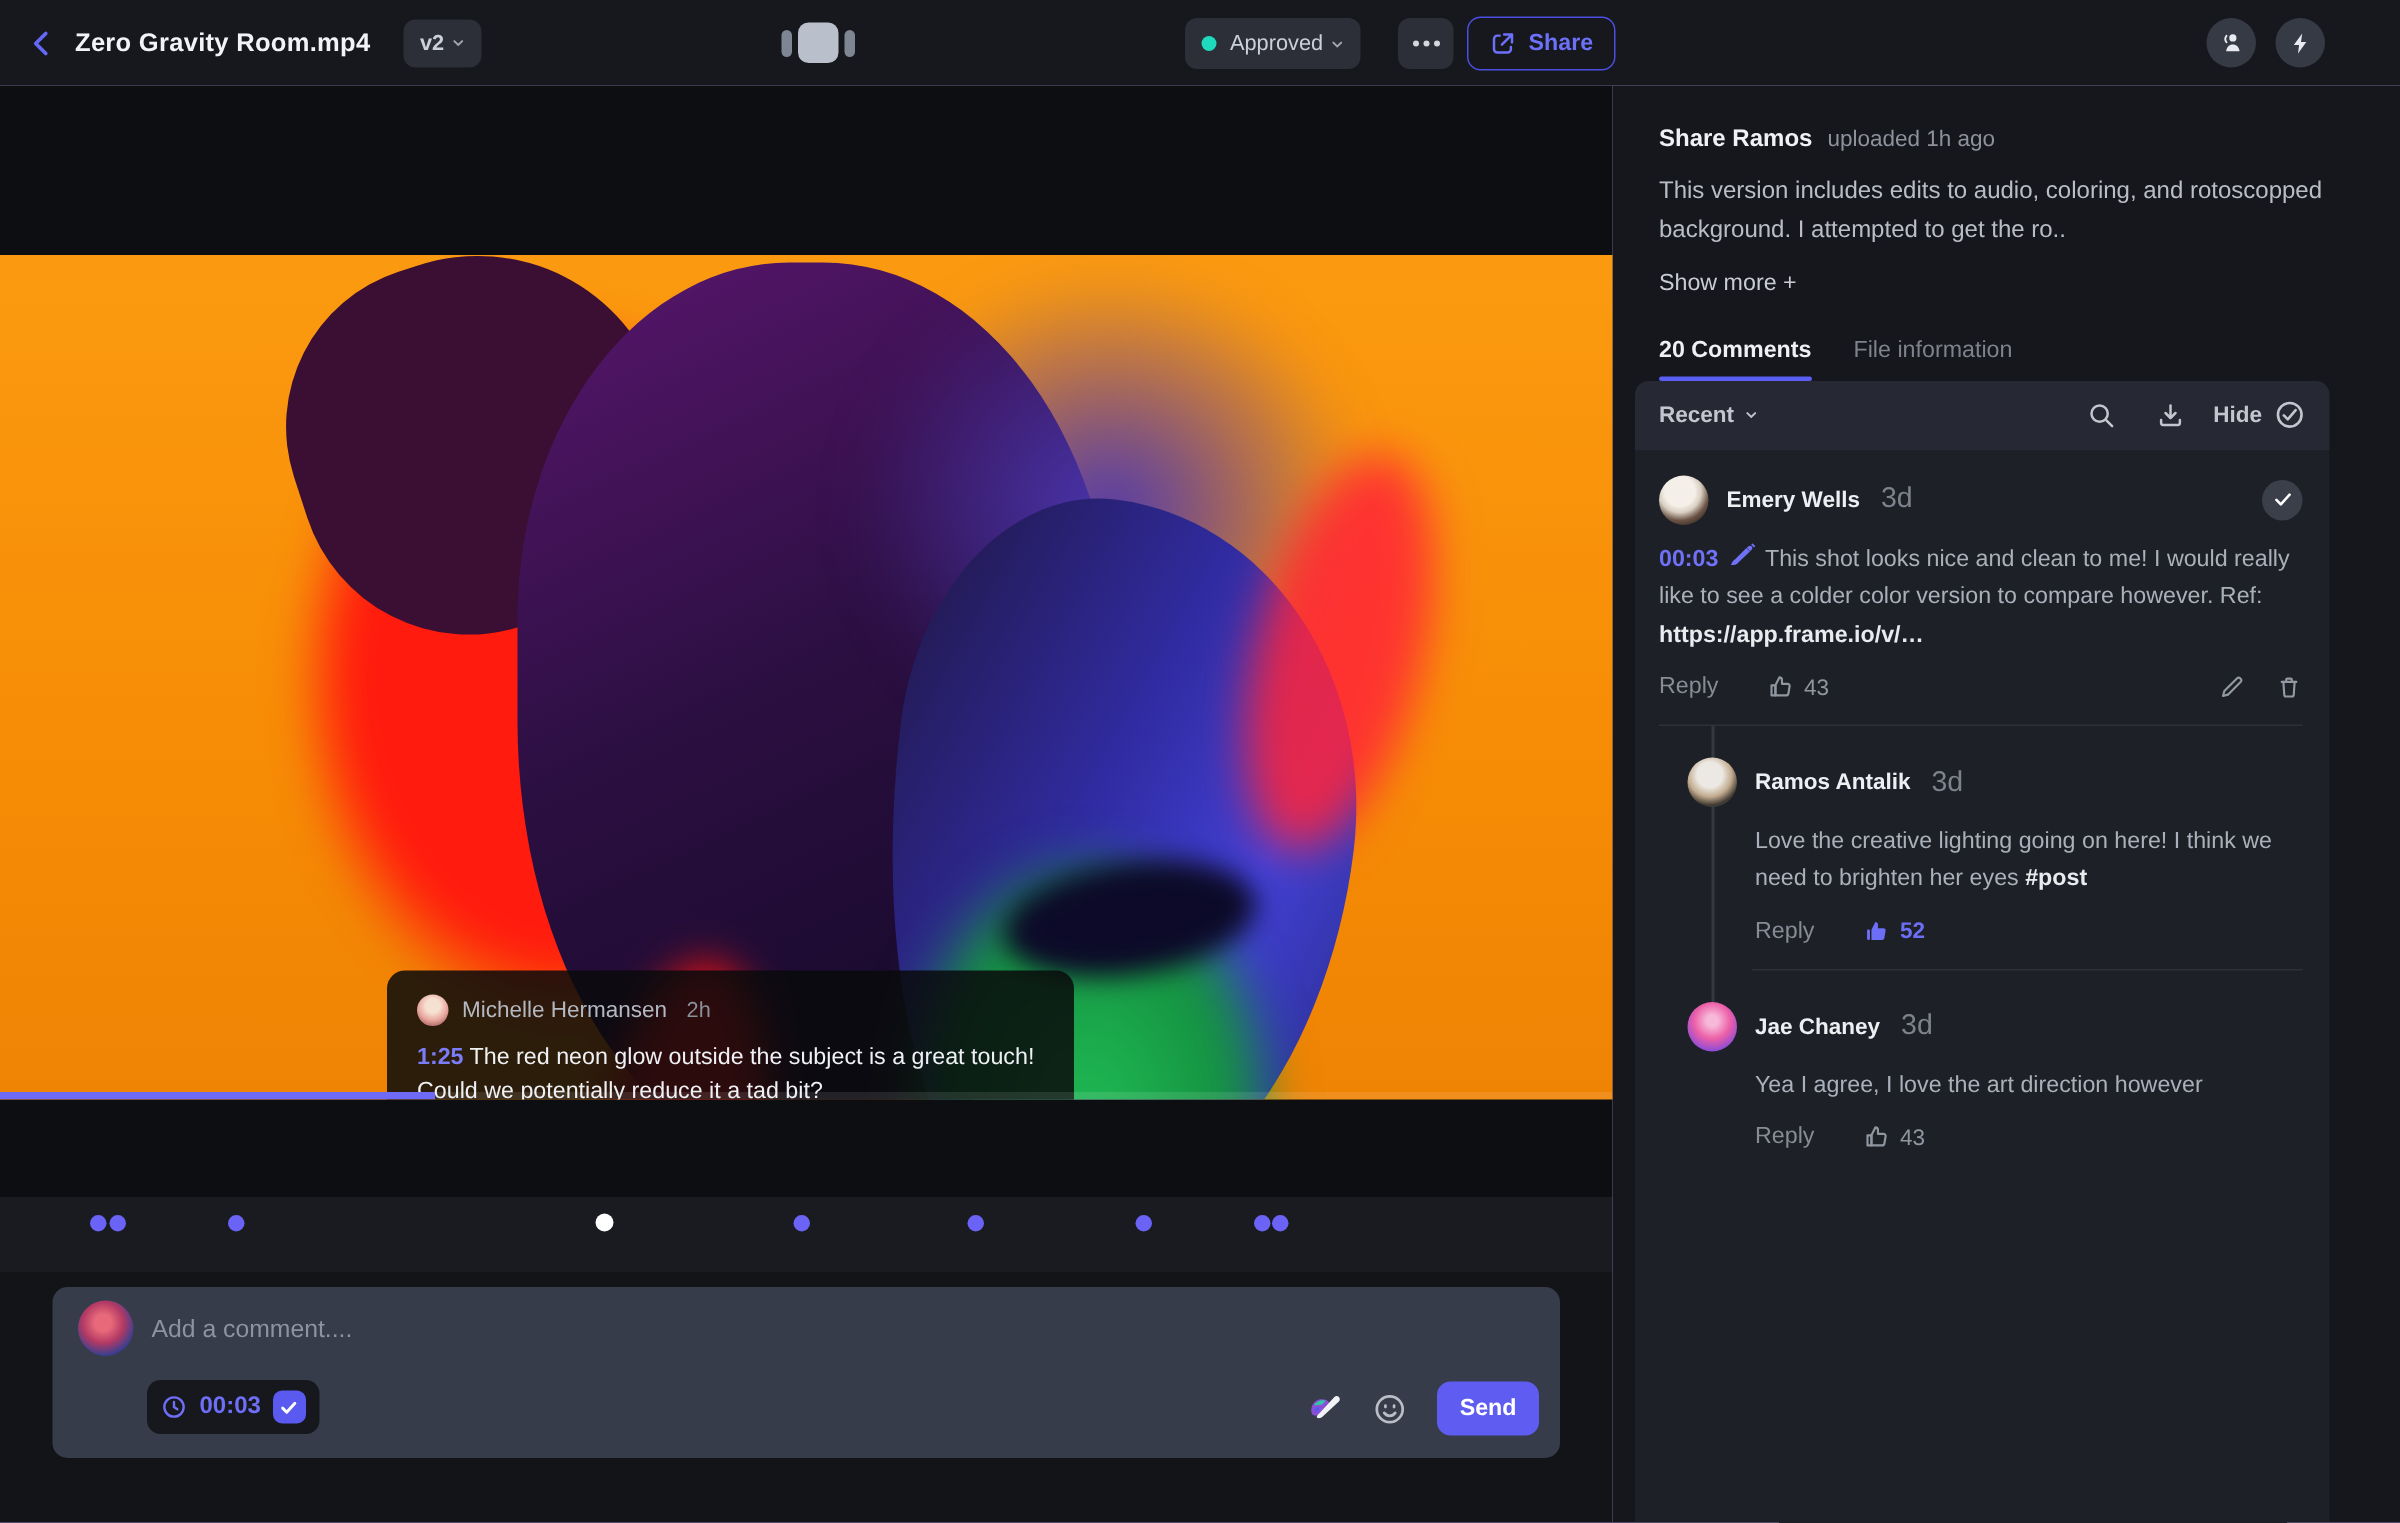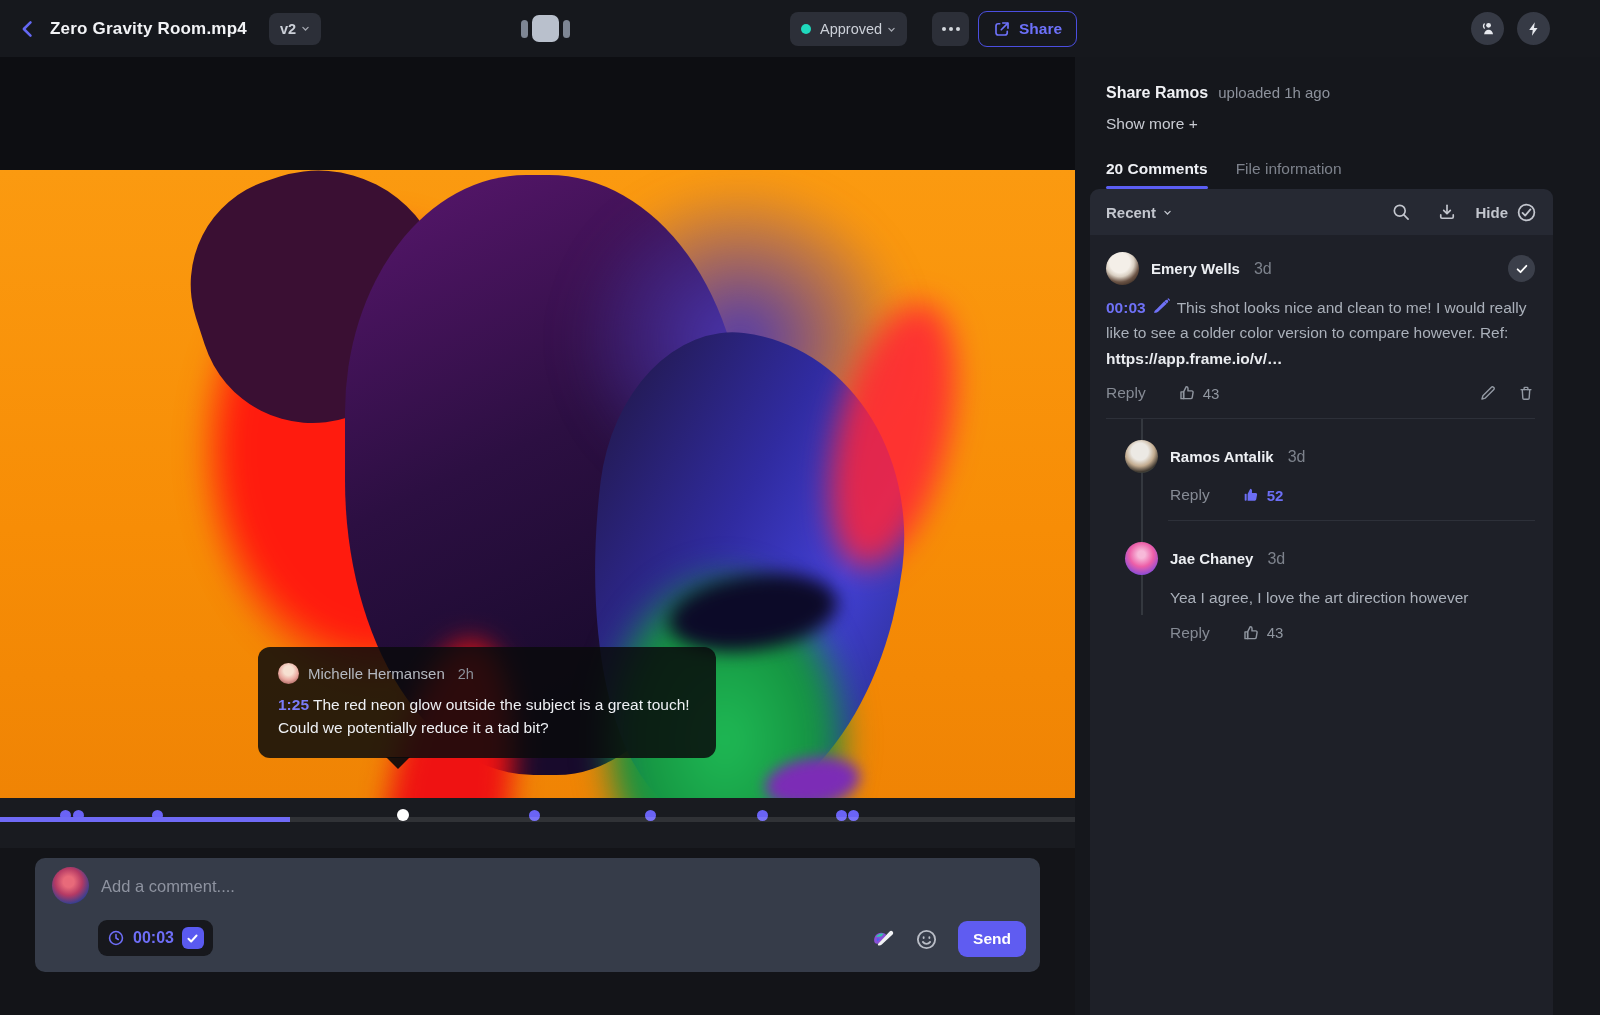--- a/index.html
+++ b/index.html
@@ -25,21 +25,21 @@
   .tb-circle { position:absolute; top:12px; width:33px; height:33px; border-radius:50%; background:#363a45; display:flex; align-items:center; justify-content:center; cursor:pointer; color:#e8eaef; }
   .tb-circle.people { right:96px; }
   .tb-circle.bolt { right:50px; }
 
   
   .content { display:flex; height:958px; }
   .main { width:1075px; display:flex; flex-direction:column; }
   .stage { position:relative; height:741px; background:#0d0e12; }
 
   
-  .video { position:absolute; left:0; top:113px; width:1075px; height:652px; overflow:hidden;
+  .video { position:absolute; left:0; top:113px; width:1075px; height:563px; overflow:hidden;
            background:linear-gradient(180deg,#fb9a10,#f78d06 55%,#ef8304); }
   .video .layer { position:absolute; }
   .glow-left   { left:130px; top:-40px; width:500px; height:640px; border-radius:50%; background:radial-gradient(closest-side,#ff1b0e 58%,rgba(255,27,14,0) 75%); filter:blur(12px); }
   .glow-neckred{ left:388px; top:470px; width:120px; height:340px; border-radius:50%; background:#ef1212; filter:blur(14px); transform:rotate(9deg); }
   .hair-main   { left:345px; top:5px; width:400px; height:600px; border-radius:48% 52% 50% 50%/42% 48% 58% 52%; background:linear-gradient(155deg,#511566 8%,#2c0f42 45%,#180a2c 82%); }
   .hair-bun    { left:195px; top:0px; width:250px; height:250px; border-radius:46% 54% 52% 48%; background:#3a0f33; transform:rotate(-18deg); }
   .hair-lit    { left:570px; top:10px; width:340px; height:320px; border-radius:50%; background:radial-gradient(closest-side,#4b37b2,rgba(75,55,178,0)); filter:blur(18px); }
   .face        { left:590px; top:165px; width:310px; height:485px; border-radius:40% 60% 56% 44%/34% 44% 56% 66%; background:linear-gradient(112deg,#231a52 6%,#302ba0 42%,#4140d6 68%,#2b2e8c 96%); transform:rotate(7deg); }
   .face-redrim { left:838px; top:130px; width:110px; height:270px; border-radius:50%; background:rgba(255,35,55,.85); filter:blur(15px); transform:rotate(14deg); }
   .green-neck  { left:555px; top:340px; width:340px; height:460px; border-radius:50%; background:radial-gradient(closest-side,#1fba55,#14903f 58%,rgba(20,144,63,0) 78%); filter:blur(14px); }
@@ -98,21 +98,21 @@
   .cmt-toolbar .dl { margin-left:26px; }
   .cmt-list { flex:1; background:#1e2028; padding:17px 18px 0 16px; position:relative; }
 
   .cmt-head { display:flex; align-items:center; gap:12px; }
   .avatar { width:33px; height:33px; border-radius:50%; flex:0 0 auto; }
   .av-emery { background:radial-gradient(circle at 42% 32%,#f4efe8 34%,#d9cfc2 48%,#6b5446 66%,#2e2119 88%); }
   .av-jakub { background:radial-gradient(circle at 45% 35%,#ece9e4 30%,#c2ab8f 52%,#413a32 72%,#27555c 95%); }
   .av-jae   { background:radial-gradient(circle at 50% 38%,#f7b9d9 14%,#ec5fa8 46%,#8a4bd8 78%,#5b2bb0 100%); }
   .av-michelle { width:21px; height:21px; background:radial-gradient(circle at 50% 36%,#f6e0d1 28%,#e9a9a0 56%,#b8736e 78%,#7c4a46); }
   .cmt-name { color:#edeff3; font-size:15px; font-weight:700; }
-  .cmt-time { color:#7d828c; font-size:16px; margin-left:2px; }
+  .cmt-time { color:#7d828c; font-size:19px; margin-left:2px; }
   .cmt-head .spacer { flex:1; }
   .done-circle { width:27px; height:27px; border-radius:50%; background:#3b3f4a; display:flex; align-items:center; justify-content:center; cursor:pointer; color:#fff; }
   .cmt-body { margin-top:10px; color:#aab0ba; font-size:15.5px; line-height:1.64; }
   .cmt-ts { color:#6f71f6; font-weight:700; }
   .brush-inline { display:inline-block; vertical-align:-3px; margin:0 6px 0 6px; color:#6f71f6; }
   .cmt-link { color:#e9ebef; font-weight:700; }
   .cmt-tag { color:#e9ebef; font-weight:700; }
   .cmt-footer { margin-top:13px; display:flex; align-items:center; }
   .reply-label { color:#868b95; font-size:15.5px; cursor:pointer; }
   .like-group { display:flex; align-items:center; gap:7px; margin-left:32px; color:#9096a0; font-size:15px; cursor:pointer; }
@@ -288,20 +288,21 @@
         </div>
       </div>
     </div>
 
     <div class="sidebar">
       <div class="sb-top">
         <div class="uploader-row">
           <span class="uploader-name">Share Ramos</span>
           <span class="uploader-meta">uploaded 1h ago</span>
         </div>
+        <div class="description">This version includes edits to audio, coloring, and rotoscopped background. I attempted to get the ro..</div>
         <div class="show-more">Show more +</div>
         <div class="tabs">
           <div class="tab active">20 Comments</div>
           <div class="tab">File information</div>
         </div>
       </div>
 
       <div class="panel">
         <div class="cmt-toolbar">
           <div class="sort-btn">
@@ -391,20 +392,23 @@
 
           <div class="thread">
             <div class="thread-line"></div>
 
             <div class="reply-block">
               <div class="cmt-head">
                 <span class="avatar av-jakub"></span>
                 <span class="cmt-name">Ramos Antalik</span>
                 <span class="cmt-time">3d</span>
               </div>
+              <div class="cmt-body">
+                <span>Love the creative lighting going on here! I think we need to brighten her eyes </span><span class="cmt-tag">#post</span>
+              </div>
               <div class="cmt-footer">
                 <span class="reply-label">Reply</span>
                 <span class="like-group liked">
                   <span>
                     <svg width="18" height="18" viewBox="0 0 24 24" fill="currentColor">
                         <path d="M7.5 10.5 11 3.5c1.3 0 2.3 1 2.3 2.3v3.4h5c1.2 0 2 1 1.8 2.1l-1.1 6.5a2 2 0 0 1-2 1.7H7.5z"></path>
                         <rect x="3.6" y="10.2" width="2.6" height="9.3" rx="1"></rect>
                       </svg>
                   </span>
                   <span>52</span>

